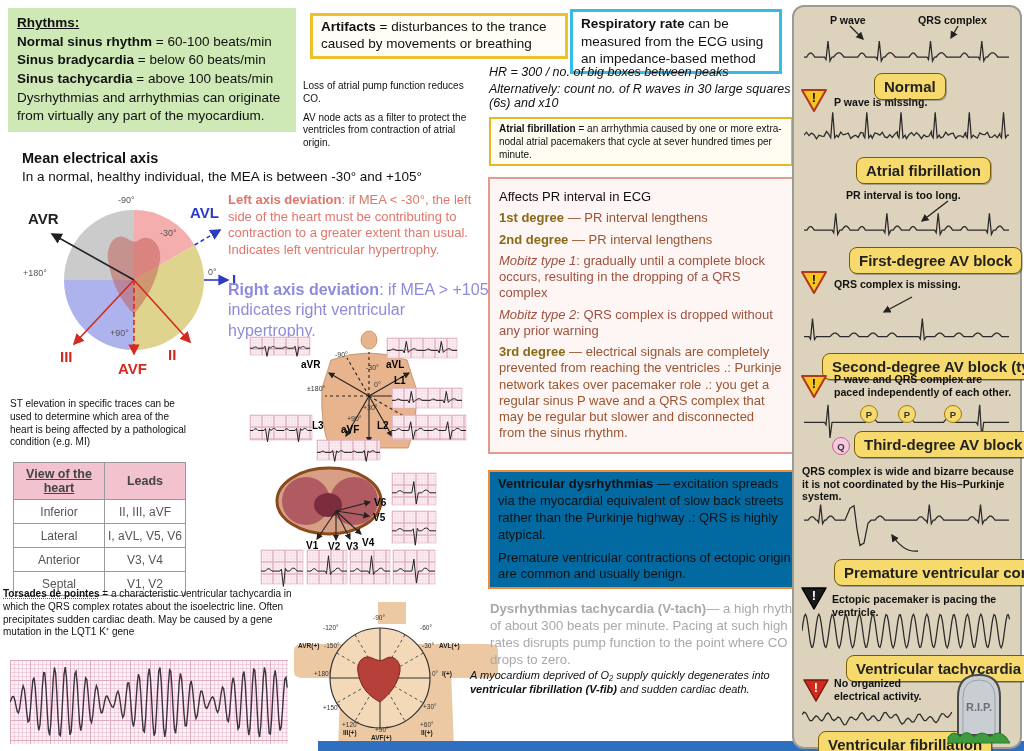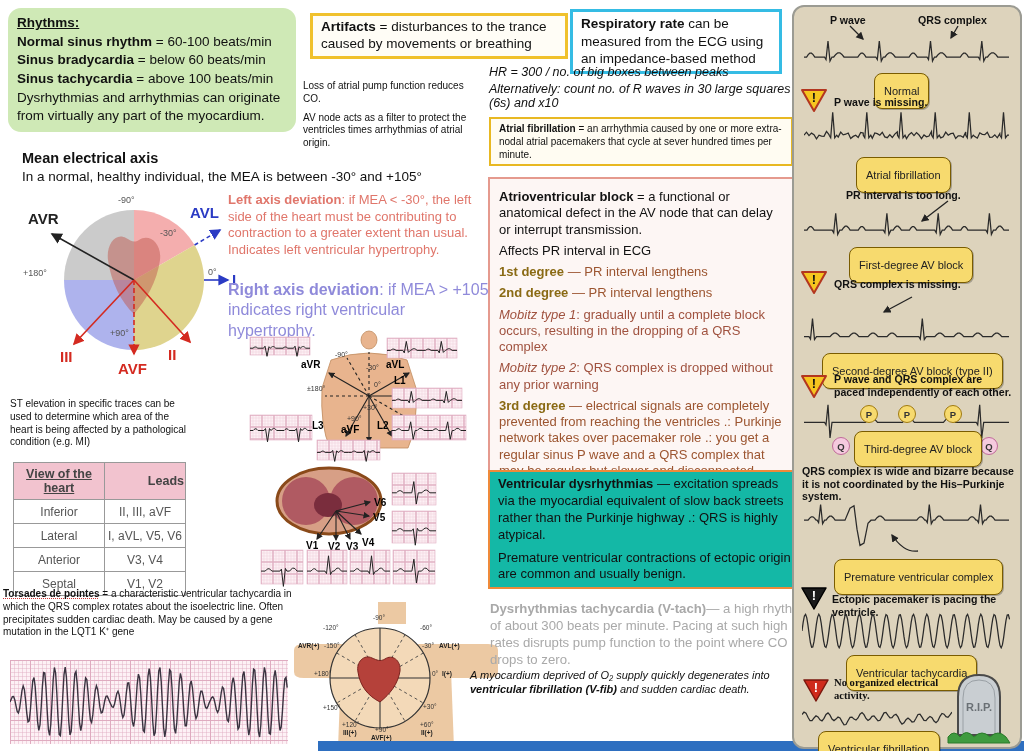--- a/index.html
+++ b/index.html
@@ -3,27 +3,27 @@
 <meta charset="utf-8">
 <style>
   html,body{margin:0;padding:0;background:#f2f2f2;}
   #canvas{position:relative;width:1024px;height:751px;background:#ffffff;overflow:hidden;
           font-family:"Liberation Sans",sans-serif;color:#111;}
   .abs{position:absolute;}
   .b{font-weight:bold;}
   .i{font-style:italic;}
   svg text{font-family:"Liberation Sans",sans-serif;}
   
-  .greenbox{background:#cfe9b6;border-radius:13px;padding:6px 9px;font-size:13.5px;line-height:1.38;}
+  .greenbox{background:#cfe9b6;border-radius:0;padding:6px 9px;font-size:13.5px;line-height:1.38;}
   .greenbox .title{font-weight:bold;text-decoration:underline;}
   .goldbox{background:#fffdf6;border:3px solid #f0c12c;padding:3px 8px;font-size:13.5px;line-height:1.25;}
   .cyanbox{background:#ffffff;border:3px solid #35bce4;padding:3px 8px;font-size:13.5px;line-height:1.3;}
   .afibbox{background:#fffcf2;border:2.5px solid #e8b822;padding:3px 8px;font-size:10px;line-height:1.3;}
   .avbox{background:#fdf6f4;border:2px solid #e59a8e;padding:5px 9px;font-size:13px;line-height:1.25;}
-  .vdbox{background:#14b8a6;border:2.5px solid #ef8a3a;padding:4px 8px;font-size:13px;line-height:1.3;}
+  .vdbox{background:#0369a1;border:2.5px solid #ef8a3a;padding:4px 8px;font-size:13px;line-height:1.3;}
   .avp{margin:5px 0;}
   .deg{font-weight:bold;color:#8a6a14;margin-top:48px;}
   .degr{color:#9c5530;}
   .mob{font-style:italic;color:#a0523f;}
   .mobr{color:#a0523f;}
   .grayp{color:#a9a9a9;font-size:13.2px;line-height:1.3;}
   .smalltext{font-size:10px;line-height:1.28;}
   .salmon{color:#e0766b;font-size:13px;line-height:1.28;}
   .purple{color:#8f8ada;font-size:16px;line-height:1.28;}
   
@@ -36,22 +36,22 @@
     background-image:
       linear-gradient(rgba(224,174,194,.45) 1px,transparent 1px),
       linear-gradient(90deg,rgba(224,174,194,.45) 1px,transparent 1px),
       linear-gradient(rgba(219,160,184,.9) 1px,transparent 1px),
       linear-gradient(90deg,rgba(219,160,184,.9) 1px,transparent 1px);
     background-size:4px 4px,4px 4px,20px 20px,20px 20px;}
   
   .sidebar{left:792px;top:5px;width:226px;height:740px;background:#ddd3bc;
            border:2px solid #9b9b93;border-radius:12px;}
   .cap{font-size:10.6px;font-weight:bold;color:#111;line-height:1.2;}
-  .pill{background:#f7da6e;border:1.5px solid #7a5c00;border-radius:8px;font-weight:normal;
-        font-size:11px;color:#222;padding:11px 9px;white-space:nowrap;box-shadow:1px 1px 0 rgba(0,0,0,.25);}
+  .pill{background:#f7da6e;border:1.5px solid #7a5c00;border-radius:8px;font-weight:bold;
+        font-size:15px;color:#222;padding:4px 9px;white-space:nowrap;box-shadow:1px 1px 0 rgba(0,0,0,.25);}
   .pmark,.qmark{width:16px;height:16px;border-radius:50%;font-size:9.5px;font-weight:bold;
         display:flex;align-items:center;justify-content:center;color:#333;}
   .pmark{background:#f7da6e;border:1.5px solid #a07a10;}
   .qmark{background:#f5cade;border:1.5px solid #c06a9a;}
   .bluebar{background:#2e6fc0;}
 </style>
 </head>
 <body>
 
 <div id="canvas">
@@ -113,21 +113,21 @@
     <text x="88" y="148" font-size="9" fill="#555">+90°</text>
     <text x="1" y="88" font-size="9" fill="#555">+180°</text>
   </svg>
 
   <div class="abs smalltext" style="left:10px;top:398px;width:180px;">ST elevation in specific traces can be used to determine which area of the heart is being affected by a pathological condition (e.g. MI)</div>
 
   <table class="leads abs" style="left:13px;top:462px;">
     <tbody>
         <tr>
           <th style="width:88px;text-decoration:underline;">View of the heart</th>
-        <th style="width:78px;text-align:right;">Leads</th>
+        <th style="width:78px;">Leads</th>
         </tr>
     <tr>
           <td>Inferior</td>
           <td>II, III, aVF</td>
         </tr>
     <tr>
           <td>Lateral</td>
           <td>I, aVL, V5, V6</td>
         </tr>
     <tr>
@@ -157,21 +157,21 @@
 
   <div class="abs cyanbox" style="left:570px;top:9px;width:190px;">
     <span class="b">Respiratory rate</span><span>  can be measured from the ECG using an impedance-based method</span>
   </div>
 
   <div class="abs i" style="left:489px;top:65px;font-size:12.5px;">HR = 300 / no. of big boxes between peaks</div>
   <div class="abs i" style="left:489px;top:82px;font-size:12.5px;width:312px;">Alternatively: count no. of R waves in 30 large squares (6s) and x10</div>
 
   <div class="abs smalltext" style="left:303px;top:80px;width:180px;">
     <div style="margin-bottom:6px;">Loss of atrial pump function reduces CO.</div>
-    <div>AV node acts as a filter to protect the ventricles times arrhythmias of atrial origin.</div>
+    <div>AV node acts as a filter to protect the ventricles from contraction of atrial origin.</div>
   </div>
 
   <div class="abs salmon" style="left:228px;top:192px;width:268px;">
     <span class="b">Left axis deviation</span><span>: if MEA &lt; -30°, the left side of the heart must be contributing to contraction to a greater extent than usual. Indicates left ventricular hypertrophy.</span>
   </div>
   <div class="abs purple" style="left:228px;top:280px;width:268px;">
     <span class="b">Right axis deviation</span><span>: if MEA &gt; +105° indicates right ventricular hypertrophy.</span>
   </div>
 
   <svg class="abs" style="left:246px;top:330px;" width="246" height="132">
@@ -308,21 +308,20 @@
     <text x="81" y="142" font-size="6.5" font-weight="bold" fill="#222">AVF(+)</text>
     <text x="130" y="129" font-size="6.5" fill="#333">+60°</text>
     <text x="131" y="137" font-size="6.5" font-weight="bold" fill="#222">II(+)</text>
   </svg>
 
   <div class="abs afibbox" style="left:489px;top:117px;width:284px;">
     <span class="b">Atrial fibrillation</span><span>  = an arrhythmia caused by one or more extra-nodal atrial pacemakers that cycle at sever hundred times per minute.</span>
   </div>
 
   <div class="abs avbox" style="left:488px;top:177px;width:284px;">
-    <div class="avp"><span class="b">Atrioventricular block</span><span>  = a functional or anatomical defect  in the AV node that can delay or interrupt transmission.</span></div>
     <div class="avp">Affects PR interval in ECG</div>
     <div class="avp"><span class="deg">1st degree</span><span class="degr"> — PR interval lengthens</span></div>
     <div class="avp"><span class="deg">2nd degree</span><span class="degr"> — PR interval lengthens</span></div>
     <div class="avp"><span class="mob">Mobitz type 1</span><span class="mobr">: gradually until a complete block occurs, resulting in the dropping of a QRS complex</span></div>
     <div class="avp"><span class="mob">Mobitz type 2</span><span class="mobr">: QRS complex is dropped without any prior warning</span></div>
     <div class="avp"><span class="deg">3rd degree</span><span class="degr"> — electrical signals are completely prevented from reaching the ventricles .: Purkinje network takes over pacemaker role .: you get a regular sinus P wave and a QRS complex that may be regular but slower and disconnected from the sinus rhythm.</span></div>
   </div>
 
   <div class="abs vdbox" style="left:488px;top:470px;width:294px;">
     <div style="margin-bottom:6px;"><span class="b">Ventricular dysrhythmias</span><span>  — excitation spreads via the myocardial equivalent of slow back streets rather than the Purkinje highway .: QRS is highly atypical.</span></div>
@@ -417,21 +416,21 @@
     <div class="abs cap" style="left:38px;top:586px;width:185px;">Ectopic pacemaker is pacing the ventricle.</div>
     <svg class="abs" style="left:8px;top:602px;" width="208" height="44">
         <path fill="none" stroke="#2a2a2a" stroke-width="1.25" d="M0.0,22.0 L1.2,13.1 L2.4,7.0 L3.6,5.4 L4.8,8.8 L6.0,16.3 L7.2,25.5 L8.4,33.6 L9.6,38.2 L10.8,37.9 L12.0,32.7 L13.2,24.3 L14.4,15.2 L15.6,8.1 L16.8,5.3 L18.0,7.5 L19.2,14.2 L20.4,23.2 L21.6,31.8 L22.8,37.5 L24.0,38.5 L25.2,34.4 L26.4,26.6 L27.6,17.4 L28.8,9.6 L30.0,5.5 L31.2,6.5 L32.4,12.2 L33.6,20.8 L34.8,29.8 L36.0,36.5 L37.2,38.7 L38.4,35.9 L39.6,28.8 L40.8,19.7 L42.0,11.3 L43.2,6.1 L44.4,5.8 L45.6,10.4 L46.8,18.5 L48.0,27.7 L49.2,35.2 L50.4,38.6 L51.6,37.0 L52.8,30.9 L54.0,22.0 L55.2,13.1 L56.4,7.0 L57.6,5.4 L58.8,8.8 L60.0,16.3 L61.2,25.5 L62.4,33.6 L63.6,38.2 L64.8,37.9 L66.0,32.7 L67.2,24.3 L68.4,15.2 L69.6,8.1 L70.8,5.3 L72.0,7.5 L73.2,14.2 L74.4,23.2 L75.6,31.8 L76.8,37.5 L78.0,38.5 L79.2,34.4 L80.4,26.6 L81.6,17.4 L82.8,9.6 L84.0,5.5 L85.2,6.5 L86.4,12.2 L87.6,20.8 L88.8,29.8 L90.0,36.5 L91.2,38.7 L92.4,35.9 L93.6,28.8 L94.8,19.7 L96.0,11.3 L97.2,6.1 L98.4,5.8 L99.6,10.4 L100.8,18.5 L102.0,27.7 L103.2,35.2 L104.4,38.6 L105.6,37.0 L106.8,30.9 L108.0,22.0 L109.2,13.1 L110.4,7.0 L111.6,5.4 L112.8,8.8 L114.0,16.3 L115.2,25.5 L116.4,33.6 L117.6,38.2 L118.8,37.9 L120.0,32.7 L121.2,24.3 L122.4,15.2 L123.6,8.1 L124.8,5.3 L126.0,7.5 L127.2,14.2 L128.4,23.2 L129.6,31.8 L130.8,37.5 L132.0,38.5 L133.2,34.4 L134.4,26.6 L135.6,17.4 L136.8,9.6 L138.0,5.5 L139.2,6.5 L140.4,12.2 L141.6,20.8 L142.8,29.8 L144.0,36.5 L145.2,38.7 L146.4,35.9 L147.6,28.8 L148.8,19.7 L150.0,11.3 L151.2,6.1 L152.4,5.8 L153.6,10.4 L154.8,18.5 L156.0,27.7 L157.2,35.2 L158.4,38.6 L159.6,37.0 L160.8,30.9 L162.0,22.0 L163.2,13.1 L164.4,7.0 L165.6,5.4 L166.8,8.8 L168.0,16.3 L169.2,25.5 L170.4,33.6 L171.6,38.2 L172.8,37.9 L174.0,32.7 L175.2,24.3 L176.4,15.2 L177.6,8.1 L178.8,5.3 L180.0,7.5 L181.2,14.2 L182.4,23.2 L183.6,31.8 L184.8,37.5 L186.0,38.5 L187.2,34.4 L188.4,26.6 L189.6,17.4 L190.8,9.6 L192.0,5.5 L193.2,6.5 L194.4,12.2 L195.6,20.8 L196.8,29.8 L198.0,36.5 L199.2,38.7 L200.4,35.9 L201.6,28.8 L202.8,19.7 L204.0,11.3 L205.2,6.1 L206.4,5.8 L207.6,10.4"></path>
       </svg>
     <div class="abs pill" style="left:52px;top:648px;">Ventricular tachycardia</div>
 
     <svg class="abs" style="left:8px;top:670px;" width="28" height="26">
       <polygon points="2,3 26,3 14,24" fill="#cf2a1b" stroke="#7a170d" stroke-width="1.5" stroke-linejoin="round"></polygon>
       <text x="14" y="15" text-anchor="middle" font-size="13" font-weight="bold" fill="#fff">!</text>
       </svg>
-    <div class="abs cap" style="left:40px;top:670px;width:115px;font-family:Liberation Serif, serif;">No organized electrical activity.</div>
+    <div class="abs cap" style="left:40px;top:670px;width:115px;">No organized electrical activity.</div>
     <svg class="abs" style="left:8px;top:698px;" width="150" height="26">
         <path fill="none" stroke="#2a2a2a" stroke-width="1.25" d="M0.0,9.5 L2.0,7.1 L4.0,8.1 L6.0,12.2 L8.0,15.7 L10.0,15.7 L12.0,13.0 L14.0,10.9 L16.0,12.0 L18.0,14.8 L20.0,15.9 L22.0,13.4 L24.0,9.5 L26.0,7.9 L28.0,10.2 L30.0,14.0 L32.0,15.6 L34.0,14.1 L36.0,12.1 L38.0,13.0 L40.0,16.6 L42.0,19.8 L44.0,19.5 L46.0,15.8 L48.0,12.4 L50.0,12.1 L52.0,14.1 L54.0,15.1 L56.0,13.0 L58.0,9.2 L60.0,7.5 L62.0,9.6 L64.0,13.5 L66.0,15.5 L68.0,14.1 L70.0,11.4 L72.0,10.9 L74.0,13.3 L76.0,15.9 L78.0,15.3 L80.0,11.6 L82.0,7.9 L84.0,7.5 L86.0,10.3 L88.0,12.9 L90.0,12.6 L92.0,10.2 L94.0,9.3 L96.0,11.9 L98.0,16.5 L100.0,19.1 L102.0,17.9 L104.0,14.7 L106.0,13.1 L108.0,14.7 L110.0,17.0 L112.0,16.7 L114.0,13.2 L116.0,9.5 L118.0,9.1 L120.0,12.1 L122.0,15.3 L124.0,15.6 L126.0,13.2 L128.0,11.4 L130.0,12.6 L132.0,16.0 L134.0,17.7 L136.0,15.6 L138.0,11.3 L140.0,8.5 L142.0,9.2 L144.0,11.6 L146.0,12.3 L148.0,9.9 L150.0,7.1"></path>
       </svg>
     <div class="abs pill" style="left:24px;top:724px;">Ventricular fibrillation</div>
     <svg class="abs" style="left:152px;top:660px;" width="66" height="78">
       <path d="M12,68 L12,30 Q12,8 33,8 Q54,8 54,30 L54,68 Z" fill="#c9ced2" stroke="#4a4a4a" stroke-width="2"></path>
       <path d="M17,68 L17,31 Q17,13 33,13 Q49,13 49,31 L49,68" fill="none" stroke="#9aa0a5" stroke-width="1"></path>
       <text x="33" y="44" text-anchor="middle" font-size="11" font-weight="bold" fill="#6a7075" font-family="Liberation Serif, serif">R.I.P.</text>
       <path d="M2,70 Q8,62 14,70 Q20,61 28,70 Q36,62 44,70 Q52,62 60,70 L64,76 L2,76 Z" fill="#3f9b3f" stroke="#2a7a2a" stroke-width="1"></path>
     </svg>

